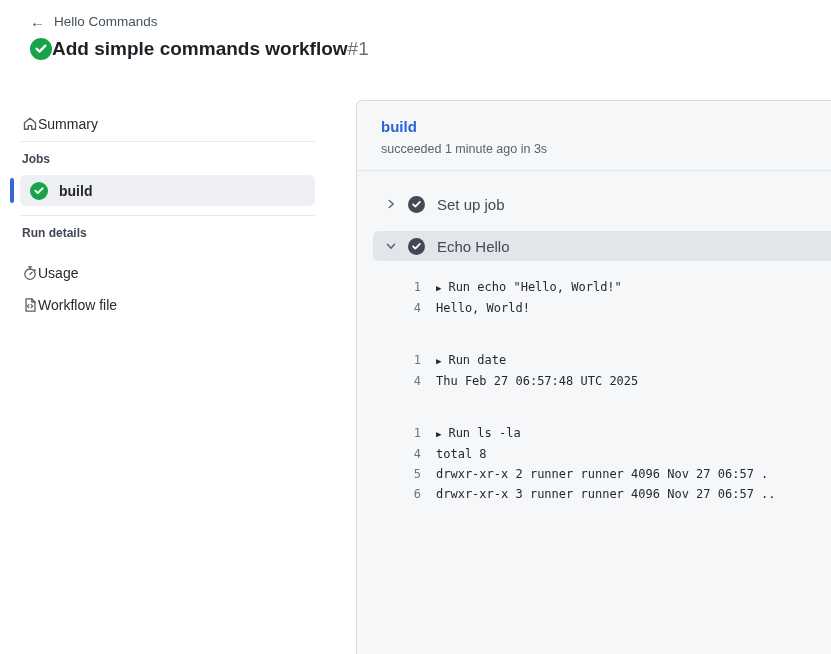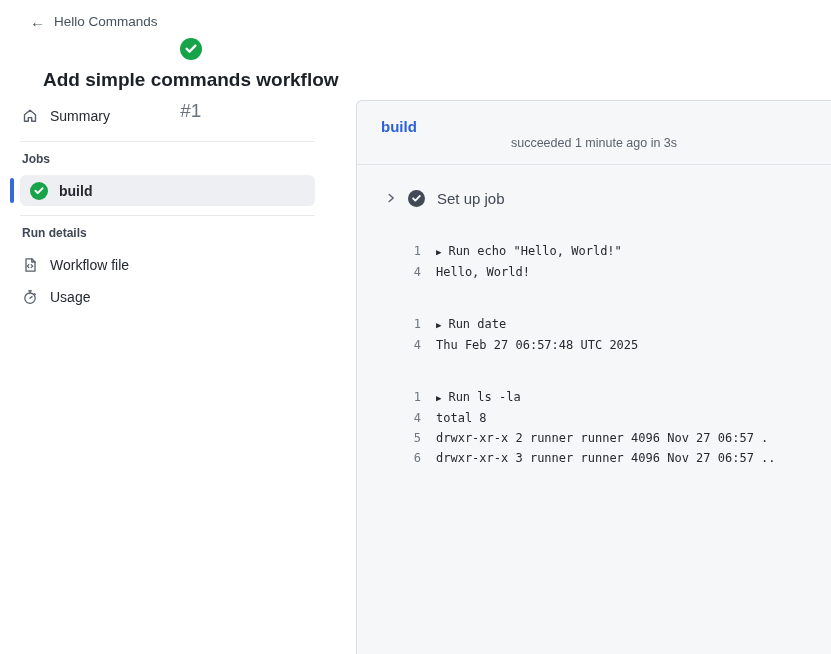--- a/index.html
+++ b/index.html
@@ -13,33 +13,33 @@
   }
 
   
   .breadcrumb {
     position: absolute; left: 30px; top: 14px;
     display: flex; align-items: center; gap: 9px;
     font-size: 13.5px; color: #46525e; cursor: pointer;
   }
   .breadcrumb .arrow { font-size: 15px; color: #46525e; line-height: 1; }
   .title-row {
-    position: absolute; left: 43px; top: 38px;
-    display: flex; align-items: center; gap: 9px; flex-direction: column;
+    position: absolute; left: 30px; top: 38px;
+    display: flex; align-items: center; 
   }
   .title-row h1 { font-size: 19px; font-weight: 700; color: #1c2128; }
   .run-number { font-size: 19px; font-weight: 400; color: #6b737d; }
 
   .check-icon { display: inline-flex; flex: none; }
   .check-icon svg { display: block; }
 
   
   .sidebar { position: absolute; left: 20px; top: 100px; width: 295px; }
   .side-item {
-    display: flex; align-items: center; gap: 12px;
+    display: flex; align-items: flex-end; 
     height: 32px; font-size: 14px; color: #25292f; cursor: pointer;
     padding-left: 2px;
   }
   .side-item .glyph { display: inline-flex; color: #57606a; flex: none; }
   .side-divider { border: none; border-top: 1px solid #e7e9ec; margin: 9px 0 10px; }
   .side-section {
     font-size: 12px; font-weight: 700; color: #3f4854;
     margin: 6px 0 9px; padding-left: 2px;
   }
   .job-item {
@@ -57,21 +57,21 @@
   
   .panel {
     position: absolute; left: 356px; top: 100px; right: 0; bottom: 0;
     background: #f6f7f9;
     border-top: 1px solid #d8dde2;
     border-left: 1px solid #d8dde2;
     border-top-left-radius: 6px;
   }
   .panel-header { padding: 17px 24px 14px; border-bottom: 1px solid #e2e5e9; }
   .job-link { font-size: 15px; font-weight: 700; color: #2b62d9; text-decoration: none; cursor: pointer; display: inline-block; }
-  .job-status-line { margin-top: 0; font-size: 12.5px; color: #59636e; text-align: center; }
+  .job-status-line { margin-top: 6px; font-size: 12.5px; color: #59636e; }
 
   .log-area { padding-top: 18px; }
 
   .step-header {
     display: flex; align-items: center;
     height: 30px; margin-left: 16px; padding-left: 12px;
     cursor: pointer;
   }
   .step-group.expanded .step-header {
     background: #e2e5e9;
@@ -138,42 +138,42 @@
     </span>
     <span>build</span>
   </div>
 
   <hr class="side-divider">
 
   <div class="side-section">Run details</div>
 
   <div class="side-item">
     <span class="glyph">
-      <svg width="16" height="16" viewBox="0 0 16 16" fill="none" stroke="#57606a" stroke-width="1.3" stroke-linecap="round" stroke-linejoin="round">
-        <path d="M4 1.8 H9.8 L13 5 V14.2 H4 Z"></path>
-        <path d="M9.8 1.8 V5 H13"></path>
-        <path d="M6.8 7.6 L5.3 9.1 L6.8 10.6"></path>
-        <path d="M9.2 7.6 L10.7 9.1 L9.2 10.6"></path>
-      </svg>
-    </span>
-    <span>Workflow file</span>
-  </div>
-
-  <div class="side-item">
-    <span class="glyph">
       <svg width="16" height="16" viewBox="0 0 16 16" fill="none" stroke="#57606a" stroke-width="1.3" stroke-linecap="round">
         <circle cx="8" cy="9.2" r="5.2"></circle>
         <path d="M6.6 1.8 h2.8"></path>
         <path d="M8 1.8 v2.2"></path>
         <path d="M8 9.2 L10 7.4"></path>
         <path d="M12.4 4.6 l0.9 0.9"></path>
       </svg>
     </span>
     <span>Usage</span>
   </div>
+
+  <div class="side-item">
+    <span class="glyph">
+      <svg width="16" height="16" viewBox="0 0 16 16" fill="none" stroke="#57606a" stroke-width="1.3" stroke-linecap="round" stroke-linejoin="round">
+        <path d="M4 1.8 H9.8 L13 5 V14.2 H4 Z"></path>
+        <path d="M9.8 1.8 V5 H13"></path>
+        <path d="M6.8 7.6 L5.3 9.1 L6.8 10.6"></path>
+        <path d="M9.2 7.6 L10.7 9.1 L9.2 10.6"></path>
+      </svg>
+    </span>
+    <span>Workflow file</span>
+  </div>
 </aside>
 
 <main class="panel">
   <div class="panel-header">
     <a class="job-link">build</a>
     <div class="job-status-line">succeeded 1 minute ago in 3s</div>
   </div>
   <div class="log-area" id="steps-root">
   <section class="step-group collapsed">
     <div class="step-header">
@@ -188,20 +188,35 @@
           <circle cx="8" cy="8" r="8" fill="#414a55"></circle>
           <path d="M11.2 5.6 L6.9 9.9 L4.8 7.8" stroke="#ffffff" stroke-width="1.7" fill="none" stroke-linecap="round" stroke-linejoin="round"></path>
         </svg>
       </span>
       <span class="step-name">Set up job</span>
     </div>
 
   </section>
 
   <section class="step-group expanded">
+    <div class="step-header">
+
+      <span class="chev chev-down">
+        <svg width="12" height="12" viewBox="0 0 12 12" fill="none" stroke="#5b646e" stroke-width="1.5" stroke-linecap="round" stroke-linejoin="round">
+          <path d="M2.5 4.2 L6 8.2 L9.5 4.2"></path>
+        </svg>
+      </span>
+      <span class="check-icon">
+        <svg width="17" height="17" viewBox="0 0 16 16">
+          <circle cx="8" cy="8" r="8" fill="#414a55"></circle>
+          <path d="M11.2 5.6 L6.9 9.9 L4.8 7.8" stroke="#ffffff" stroke-width="1.7" fill="none" stroke-linecap="round" stroke-linejoin="round"></path>
+        </svg>
+      </span>
+      <span class="step-name">Echo Hello</span>
+    </div>
     <div class="step-lines">
   <div class="log-line">
     <span class="ln">1</span>
     <span class="content"><span class="marker">▶</span>Run echo "Hello, World!"</span>
   </div>
 
   <div class="log-line">
     <span class="ln">4</span>
     <span class="content">Hello, World!</span>
   </div>

